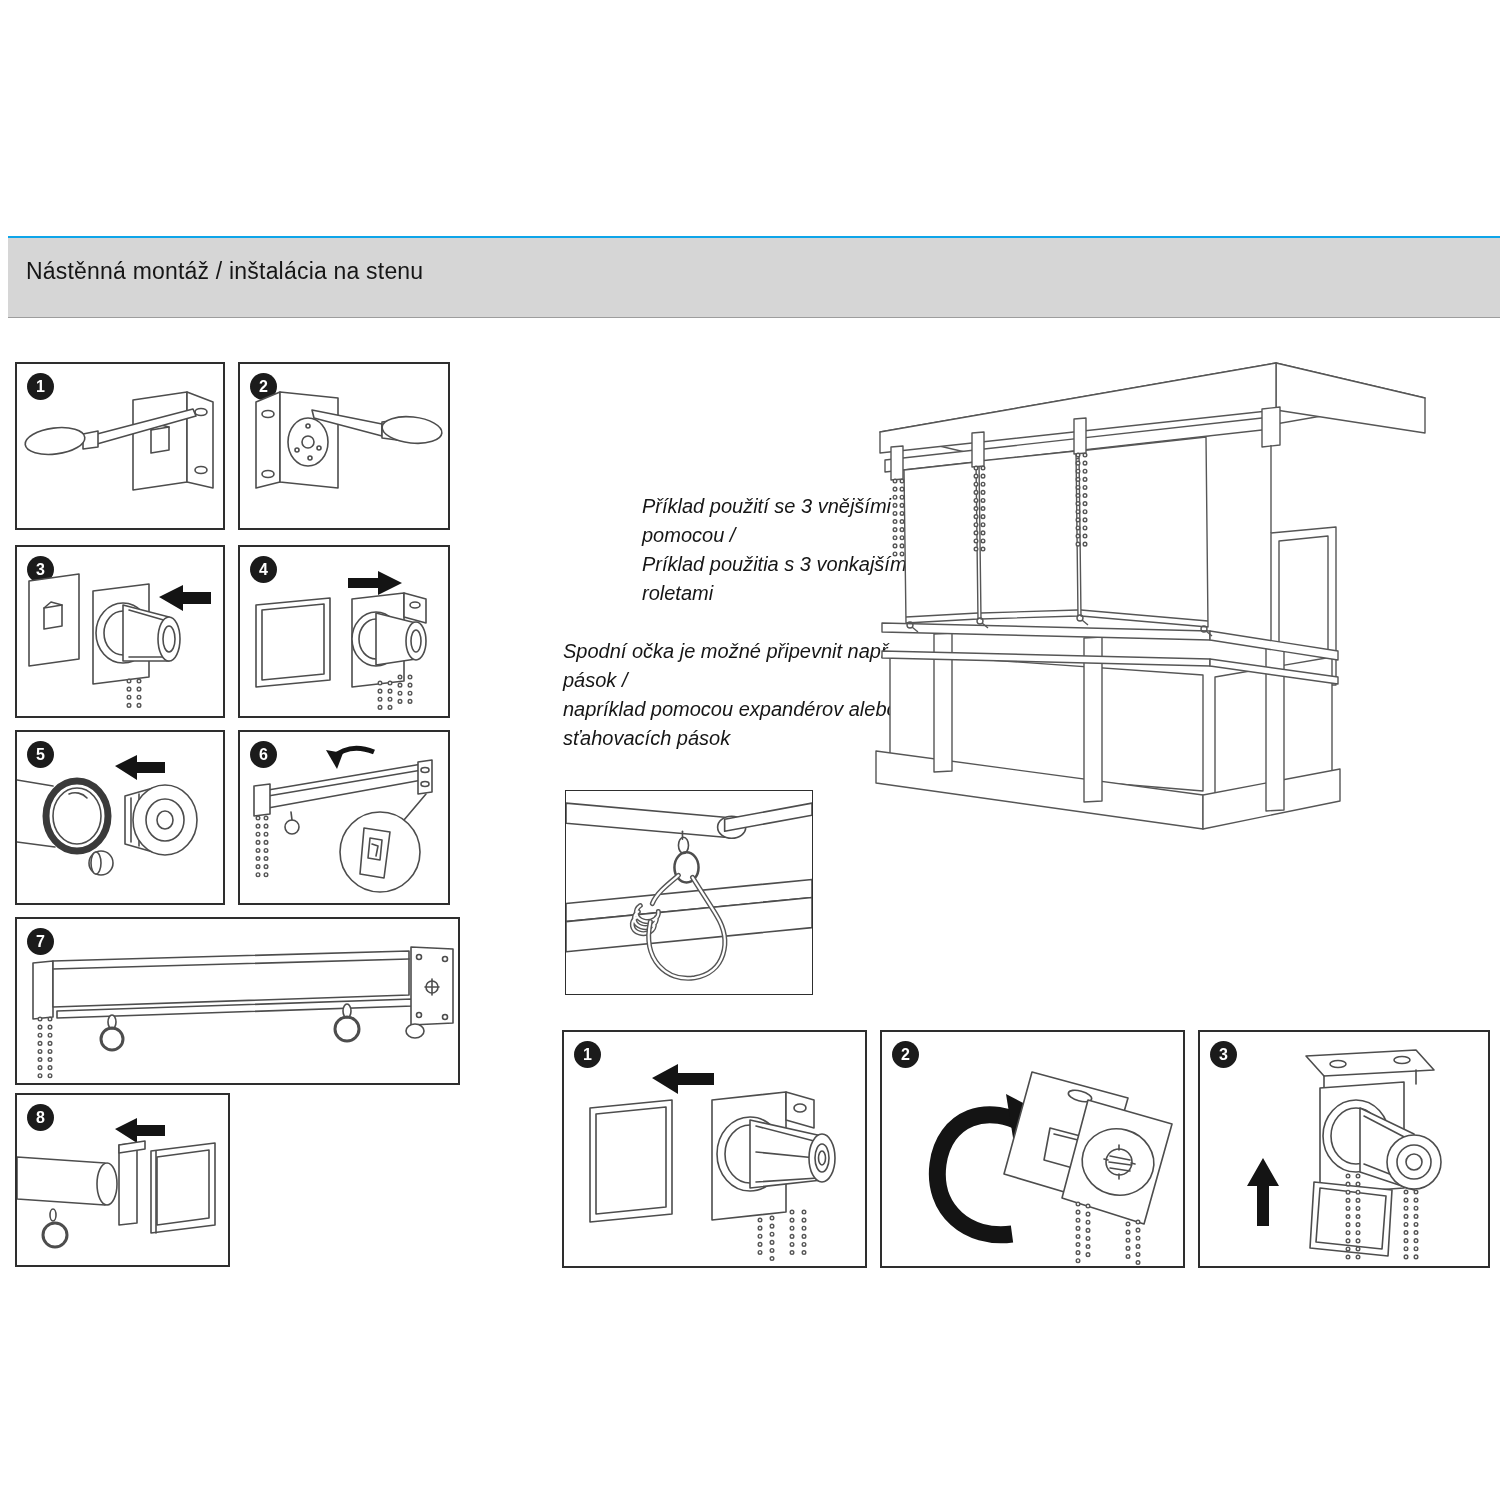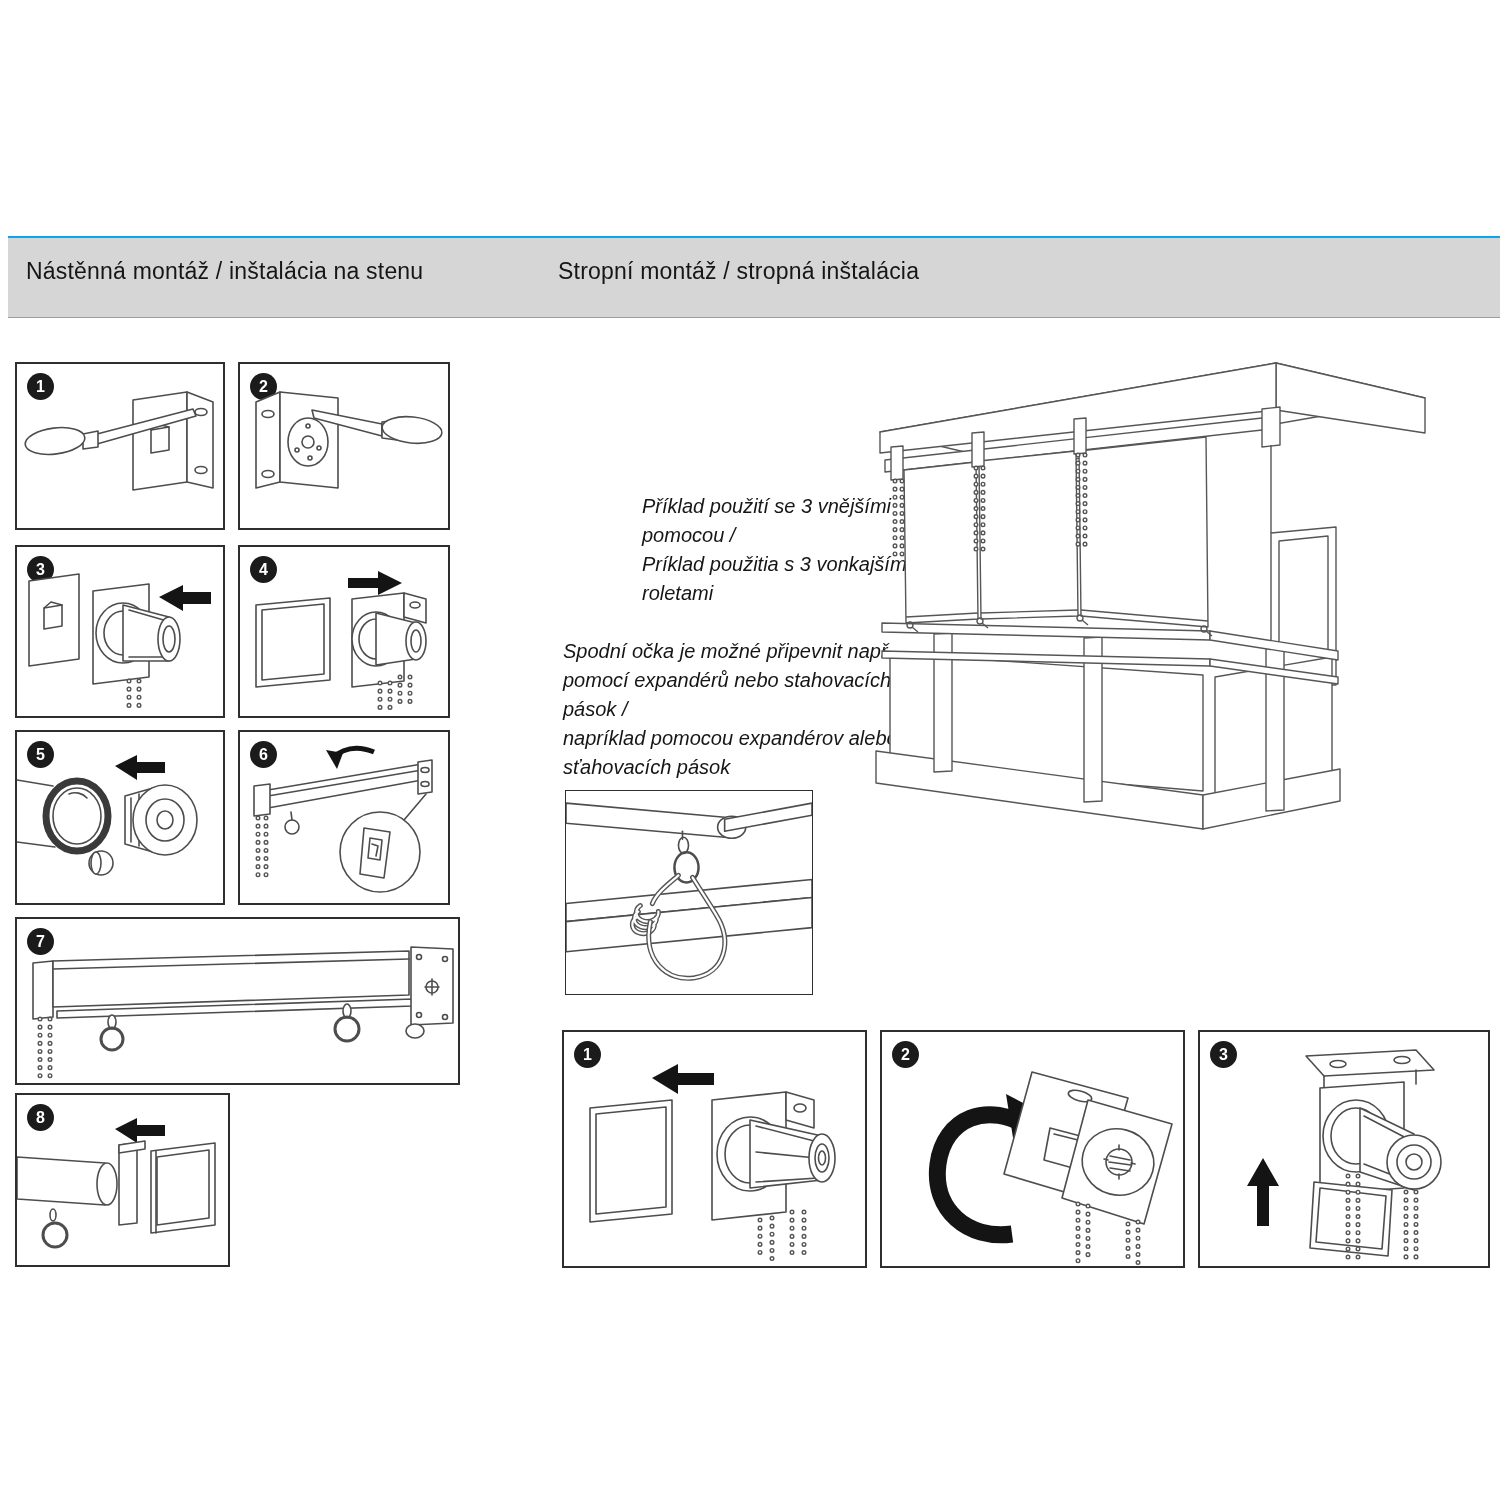--- a/index.html
+++ b/index.html
@@ -24,21 +24,20 @@
   .cord{stroke:#555;stroke-width:5;stroke-linecap:round;fill:none;}
   .cord2{stroke:#fff;stroke-width:2.2;stroke-linecap:round;fill:none;}
 </style>
 </head>
 <body>
 
 <div id="canvas">
 
   <div class="hdr">
     <div class="hdr-title" style="left:18px">Nástěnná montáž / inštalácia na stenu</div>
-    <div class="hdr-title" style="left:550px">Stropní montáž / stropná inštalácia</div>
   </div>
 
   <div class="panel" style="left:15px;top:362px;width:210px;height:168px">
     <div class="badge">1</div>
     <svg class="art" viewBox="0 0 206 164">
       <polygon class="wf" points="116,36 170,28 170,118 116,126"></polygon>
       <polygon class="wf" points="134,66 152,63 152,86 134,89"></polygon>
       <polyline class="ln" points="134,66 140,60 152,63"></polyline>
       <polygon class="wf" points="170,28 196,38 196,124 170,118"></polygon>
       <ellipse class="wf" cx="184" cy="48" rx="6" ry="3.5"></ellipse>
@@ -206,21 +205,20 @@
 
   <div class="note" style="left:642px;top:492px">
     <div>Příklad použití se 3 vnějšími</div>
     <div>pomocou /</div>
     <div>Príklad použitia s 3 vonkajšími</div>
     <div>roletami</div>
   </div>
 
   <div class="note" style="left:563px;top:637px">
     <div>Spodní očka je možné připevnit např.</div>
-    <div>pomocí expandérů nebo stahovacích</div>
     <div>pások /</div>
     <div>napríklad pomocou expandérov alebo</div>
     <div>sťahovacích pások</div>
   </div>
 
   <div class="panel" style="left:565px;top:790px;width:248px;height:205px;border-width:1.5px">
     <svg class="art" viewBox="0 0 245 202">
       <polygon class="wf" points="0,12 158,26 158,46 0,32"></polygon>
       <ellipse class="wf" cx="165" cy="36" rx="14" ry="11"></ellipse>
       <polygon class="wf" points="158,28 245,12 245,24 158,40"></polygon>

